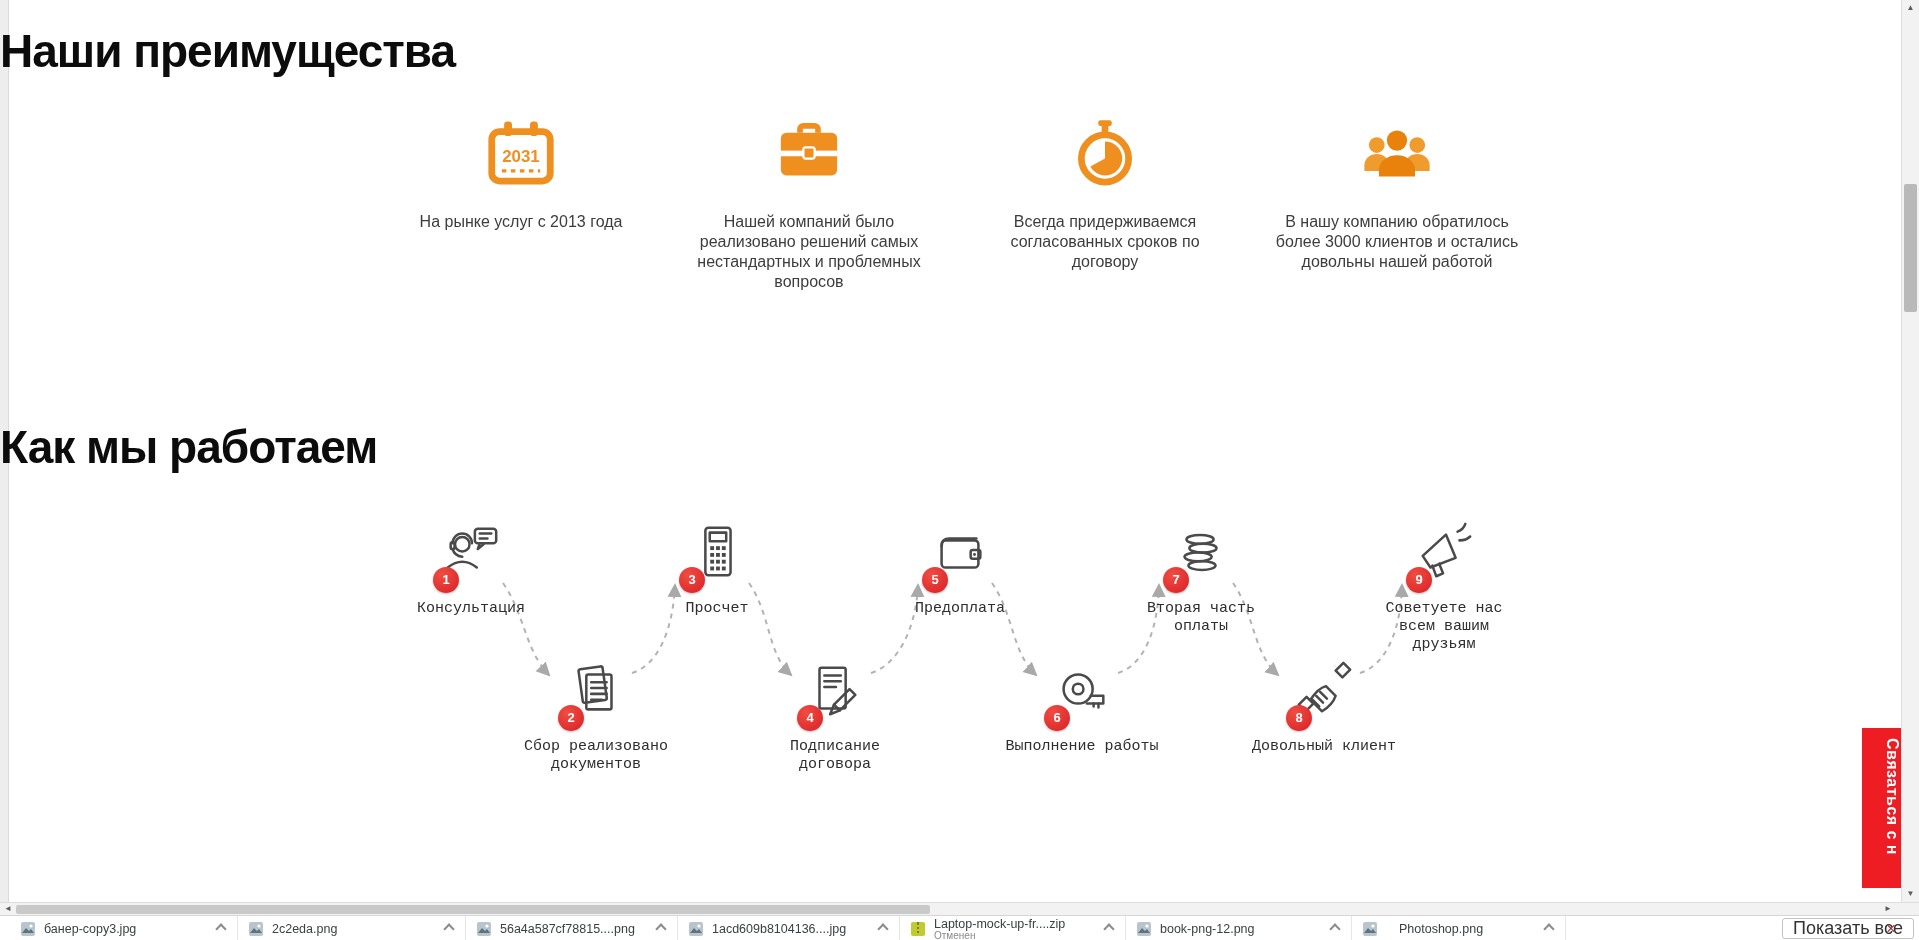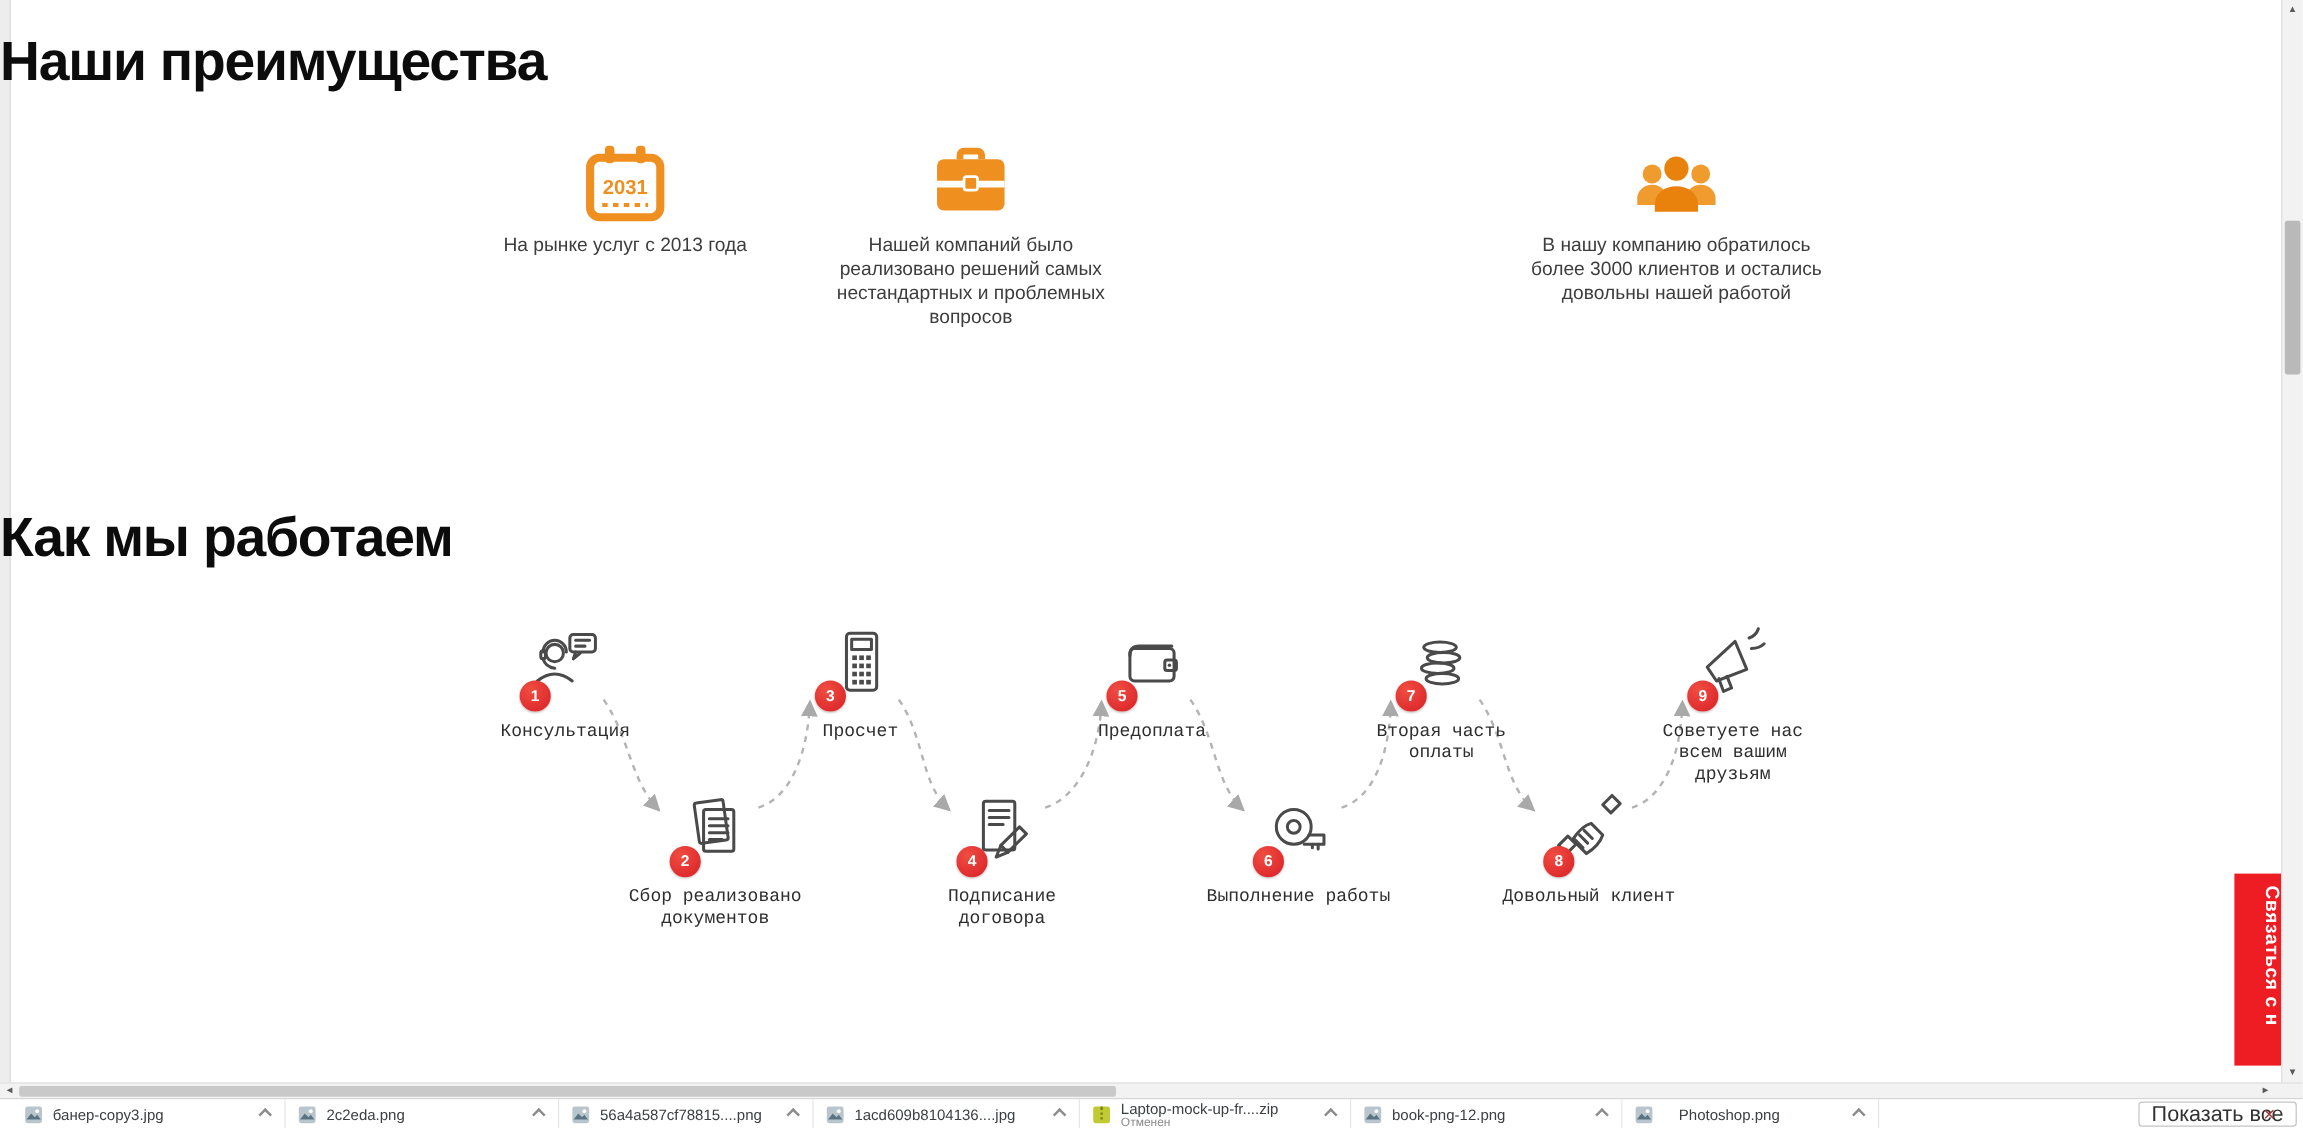--- a/index.html
+++ b/index.html
@@ -9,21 +9,21 @@
 
   .left-strip { position:absolute; left:0; top:0; width:9px; height:902px; background:#ededed; border-right:1px solid #dadada; }
 
   .section-title { position:absolute; left:0; width:1860px; text-align:left; font-weight:700; color:#0c0c0c; font-size:46px; letter-spacing:-1px; }
   #title-advantages { top:24px; }
   #title-process { top:420px; }
 
   
   .adv-item { position:absolute; top:118px; width:250px; text-align:center; }
   .adv-icon { display:inline-block; width:72px; height:72px; }
-  .adv-text { font-size:16px; line-height:1.25; color:#3d3d3d; }
+  .adv-text { margin-top:18px; font-size:16px; line-height:1.25; color:#3d3d3d; }
 
   
   .step { position:absolute; width:160px; text-align:center; }
   .step .icon-wrap { position:relative; display:inline-block; width:62px; height:62px; }
   .step-badge { position:absolute; left:50%; margin-left:-38px; top:46px; width:26px; height:26px; border-radius:50%;
     background:radial-gradient(circle at 35% 30%, #f04d42, #d81f26); color:#fff; font-size:13px; font-weight:700;
     line-height:26px; text-align:center; box-shadow:0 1px 2px rgba(0,0,0,.25); }
   .step-label { margin-top:13px; font-size:15px; line-height:1.2; color:#2e2e2e;font-family:Liberation Mono, monospace; }
   .picon * { stroke:#4a4a4a; stroke-width:2.6; fill:none; stroke-linecap:round; stroke-linejoin:round; }
   .picon .fil { fill:#4a4a4a; stroke:none; }
@@ -83,20 +83,29 @@
   <div class="adv-item" style="left:684px;">
     <svg class="adv-icon" viewBox="0 0 64 64">
       <path d="M24,13 v-3 a3,3 0 0 1 3,-3 h10 a3,3 0 0 1 3,3 v3" stroke="#ef8f1f" stroke-width="5" fill="none"></path>
       <rect x="7" y="13" width="50" height="38" rx="5" fill="#ef8f1f"></rect>
       <rect x="7" y="29" width="50" height="5" fill="#ffffff"></rect>
       <rect x="27" y="26" width="10" height="10" rx="2" fill="#ef8f1f" stroke="#ffffff" stroke-width="2"></rect>
     </svg>
     <div class="adv-text">Нашей компаний было реализовано решений самых нестандартных и проблемных вопросов</div>
   </div>
 
+  <div class="adv-item" style="left:980px;">
+    <svg class="adv-icon" viewBox="0 0 64 64">
+      <rect x="26" y="2" width="12" height="5" rx="2" fill="#ef8f1f"></rect>
+      <rect x="29" y="6" width="6" height="7" fill="#ef8f1f"></rect>
+      <circle cx="32" cy="36" r="21" fill="#fff" stroke="#ef8f1f" stroke-width="6"></circle>
+      <path d="M32,36 V21 A15,15 0 1 1 19,43 Z" fill="#ef8f1f"></path>
+    </svg>
+    <div class="adv-text">Всегда придерживаемся согласованных сроков по договору</div>
+  </div>
 
   <div class="adv-item" style="left:1272px;">
     <svg class="adv-icon" viewBox="0 0 64 64">
       <circle cx="14" cy="24" r="7" fill="#f09b2e"></circle>
       <path d="M3,47 v-5 a11,10 0 0 1 22,0 v5 z" fill="#f09b2e"></path>
       <circle cx="50" cy="24" r="7" fill="#f09b2e"></circle>
       <path d="M39,47 v-5 a11,10 0 0 1 22,0 v5 z" fill="#f09b2e"></path>
       <circle cx="32" cy="20" r="9" fill="#e8820c"></circle>
       <path d="M16,52 v-6 a16,13 0 0 1 32,0 v6 z" fill="#e8820c"></path>
     </svg>

